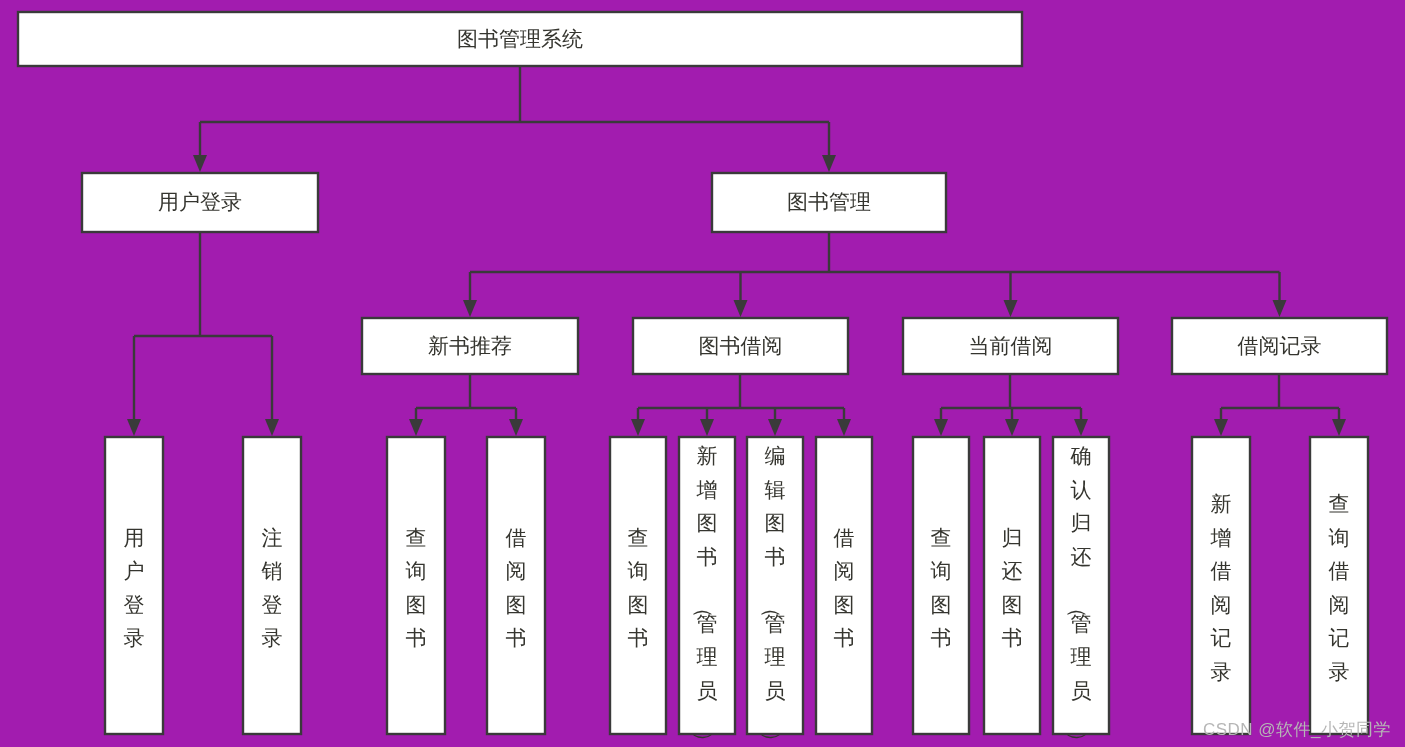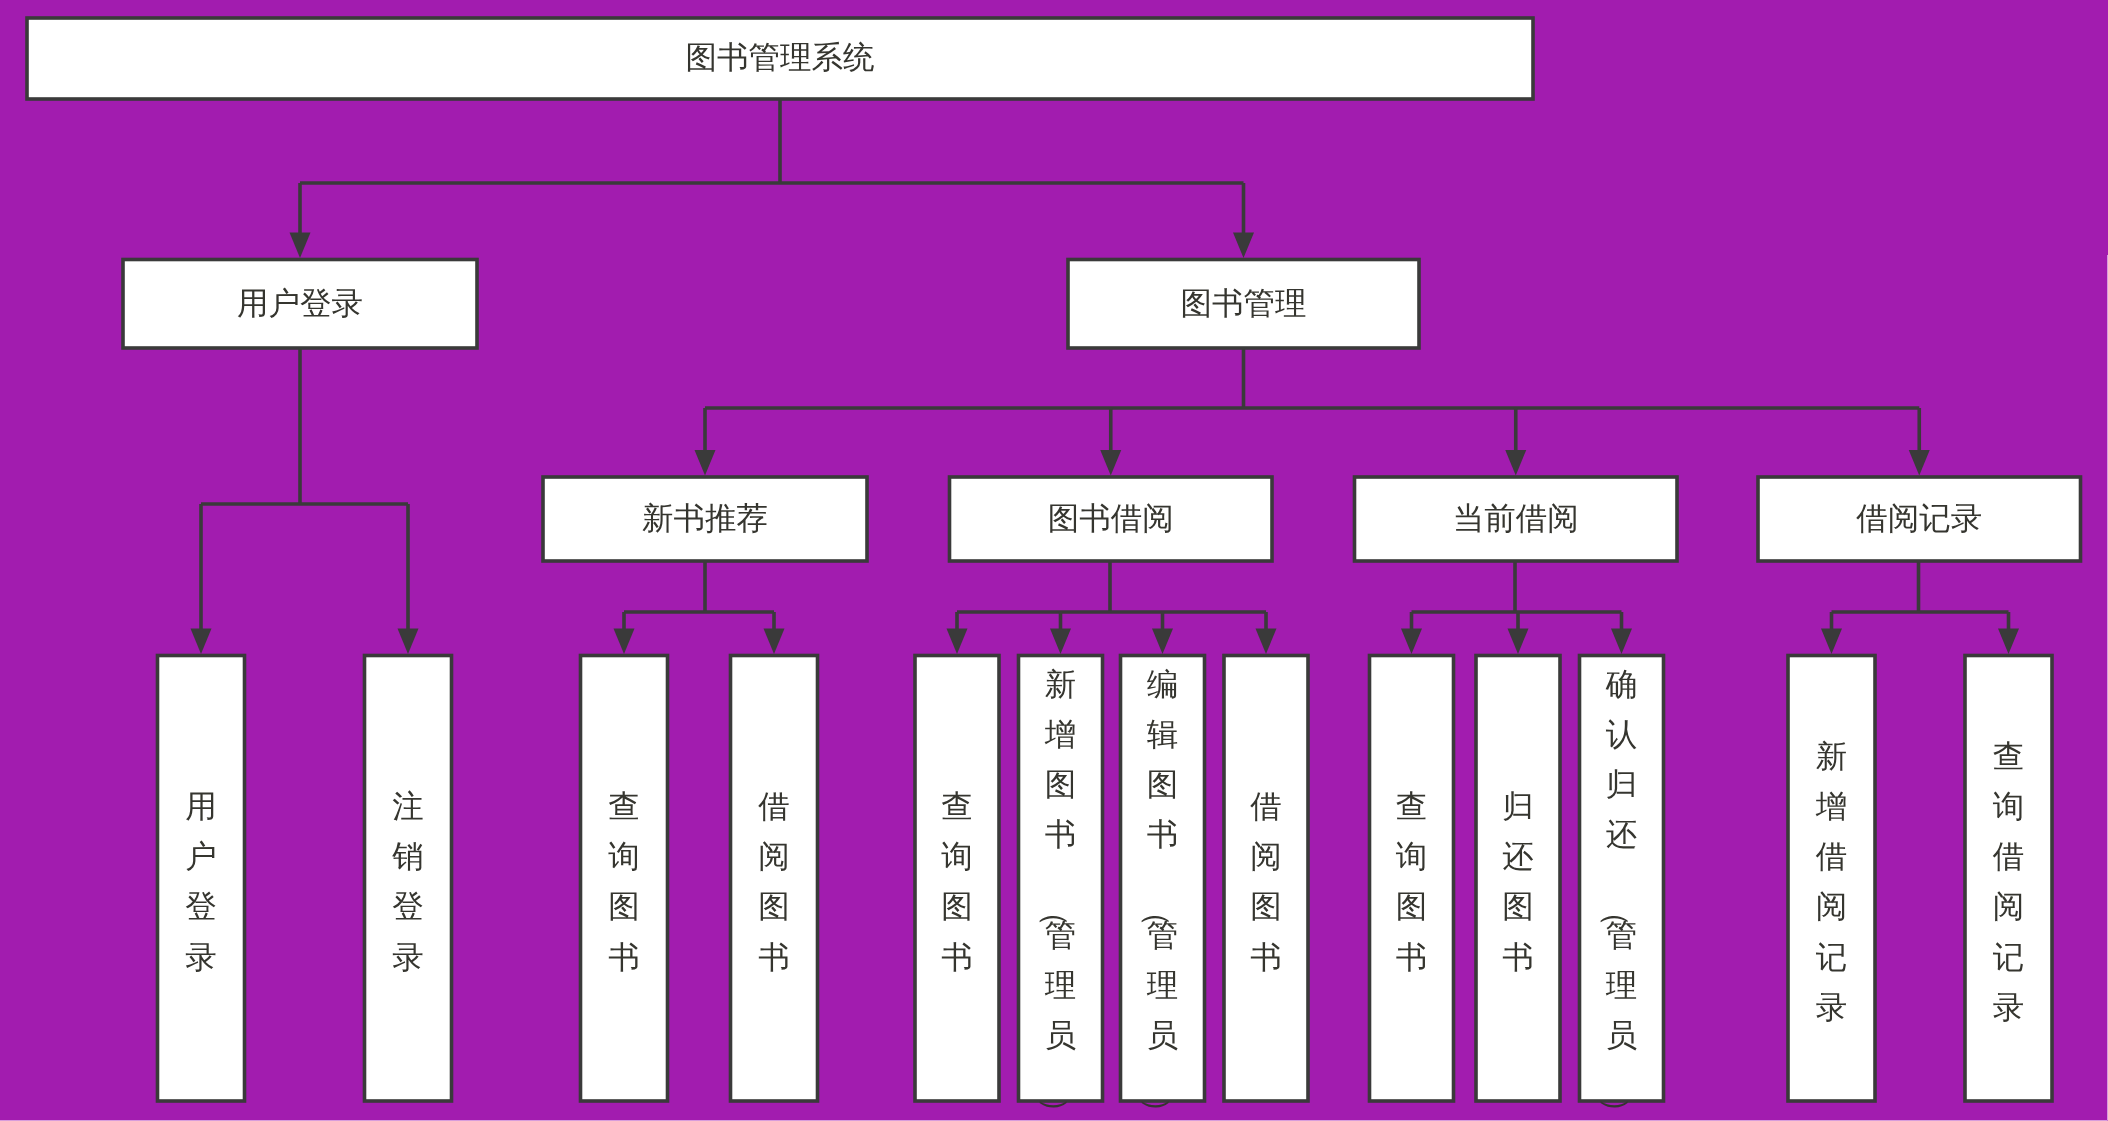--- a/index.html
+++ b/index.html
@@ -199,13 +199,14 @@
         <g>
           <rect class="node-box" x="1192" y="437" width="58" height="297"></rect>
           <text class="node-label-vertical" x="1221" y="511.13"><tspan x="1221" dy="0">新</tspan><tspan x="1221" dy="33.5">增</tspan><tspan x="1221" dy="33.5">借</tspan><tspan x="1221" dy="33.5">阅</tspan><tspan x="1221" dy="33.5">记</tspan><tspan x="1221" dy="33.5">录</tspan></text>
         </g>
         <g>
           <rect class="node-box" x="1310" y="437" width="58" height="297"></rect>
           <text class="node-label-vertical" x="1339" y="511.13"><tspan x="1339" dy="0">查</tspan><tspan x="1339" dy="33.5">询</tspan><tspan x="1339" dy="33.5">借</tspan><tspan x="1339" dy="33.5">阅</tspan><tspan x="1339" dy="33.5">记</tspan><tspan x="1339" dy="33.5">录</tspan></text>
         </g>
       </g>
   </svg>
+  <div class="watermark">CSDN @软件_小贺同学</div>
 </div>
 
 </body></html>

